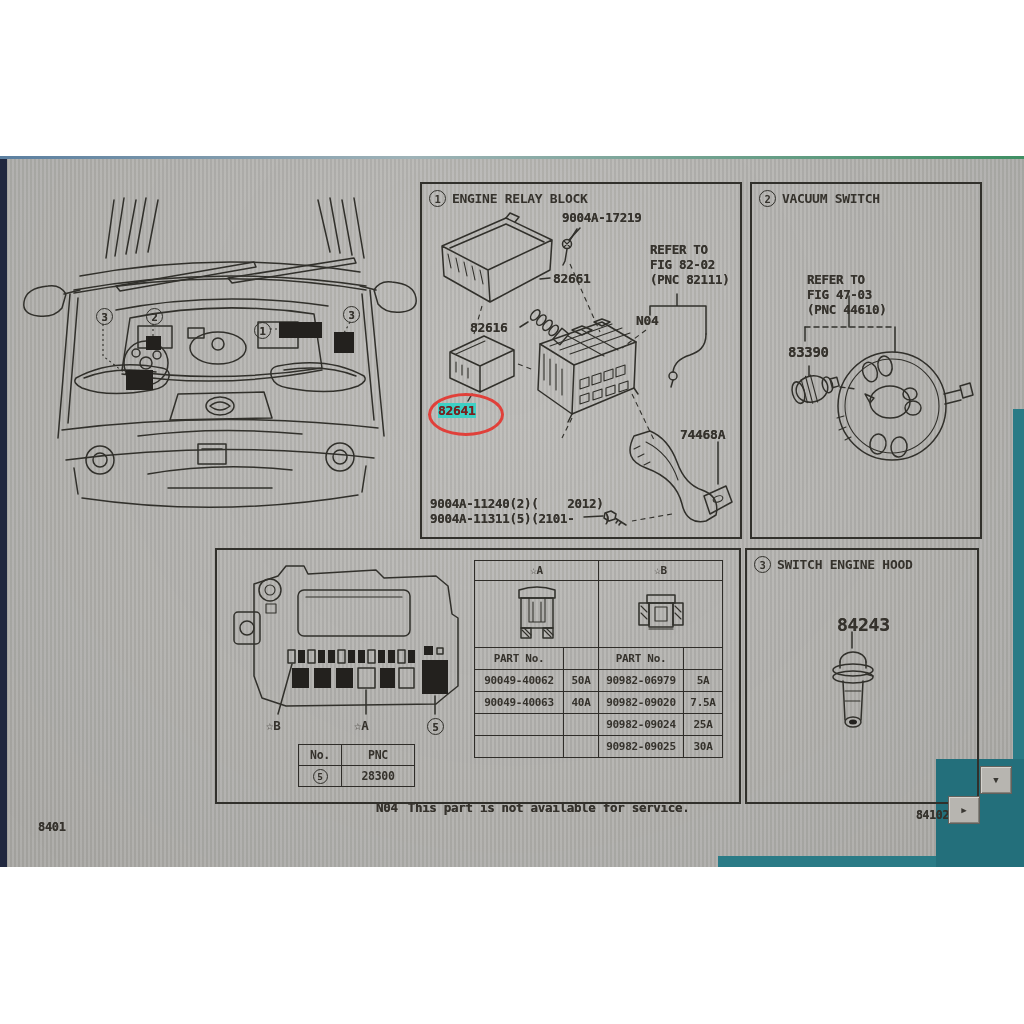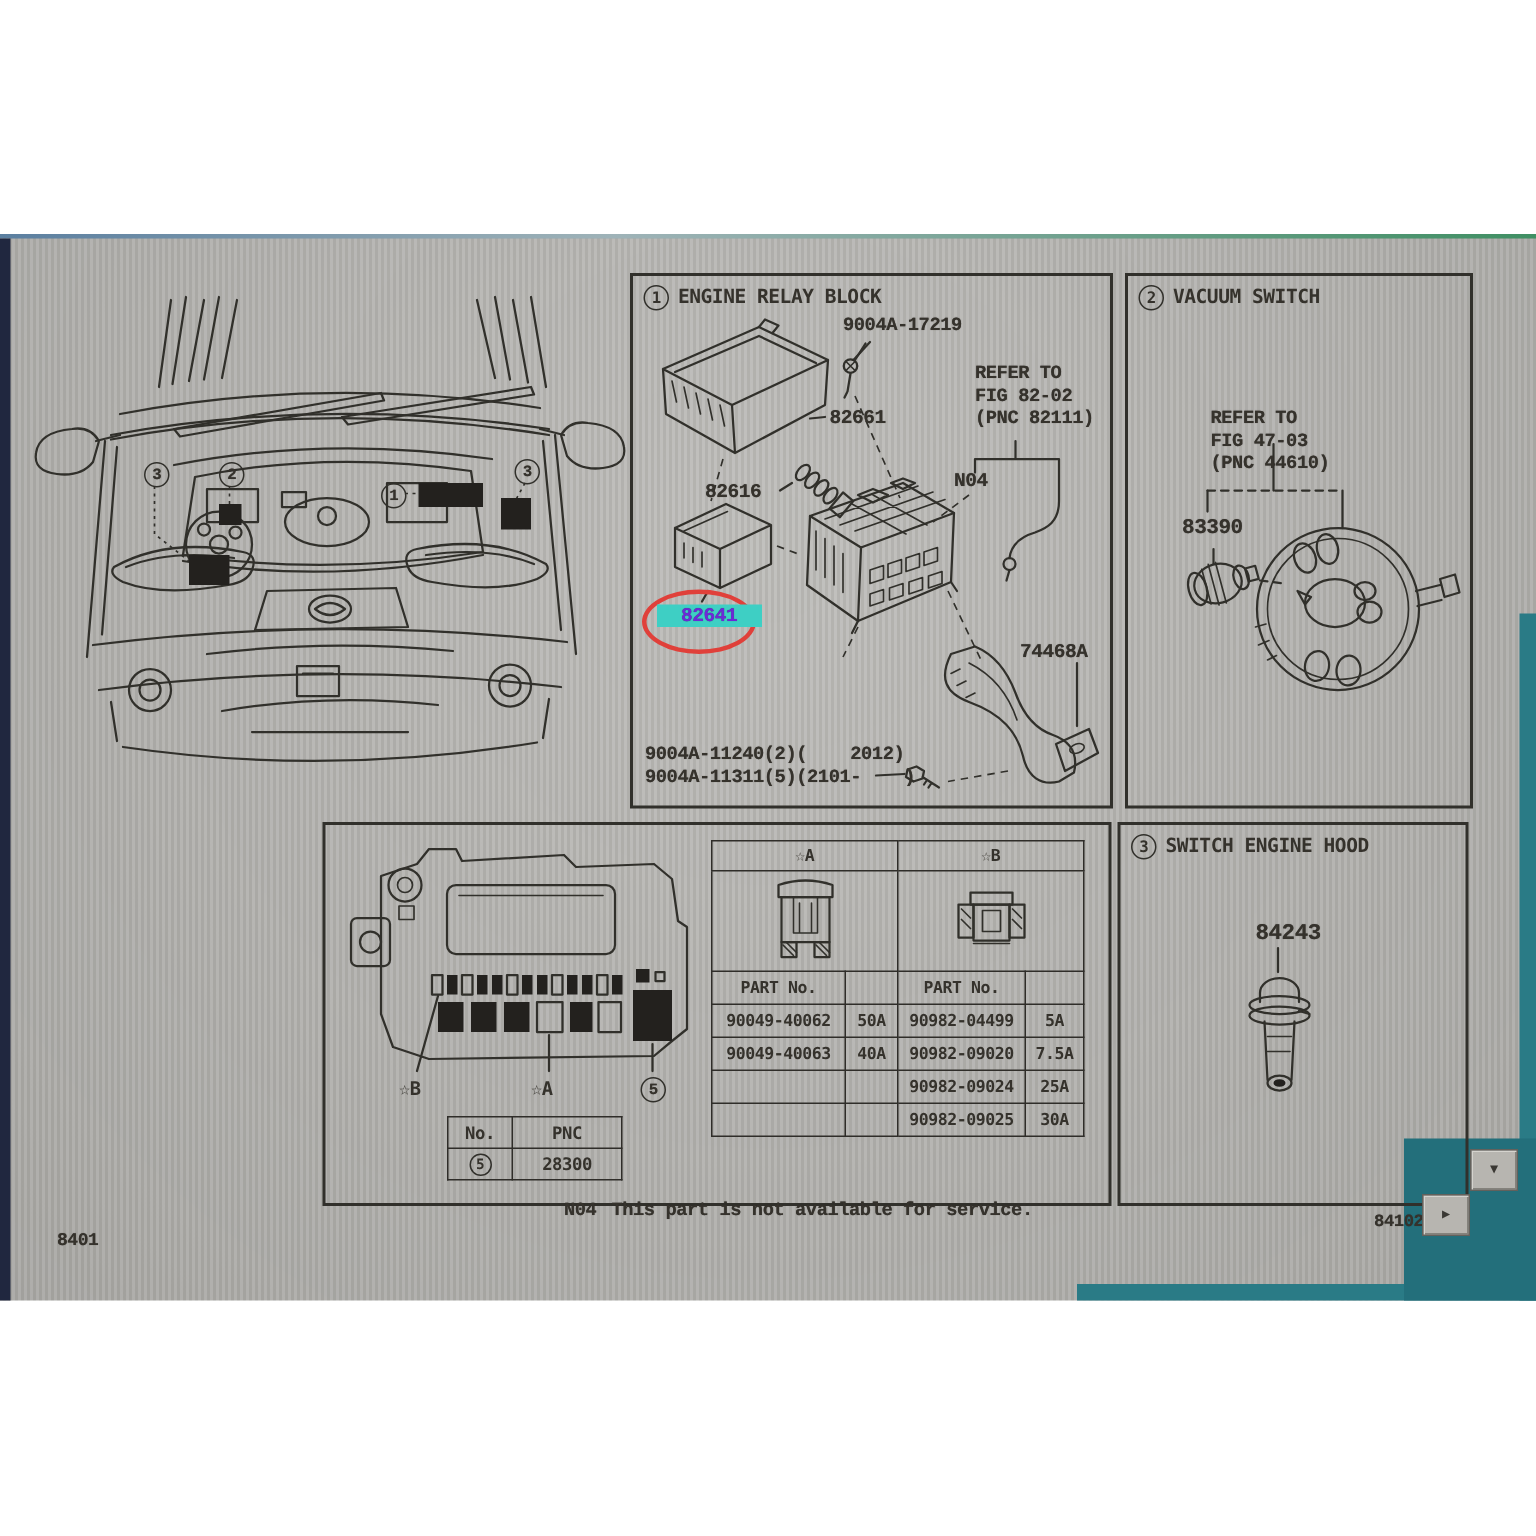--- a/index.html
+++ b/index.html
@@ -10,36 +10,36 @@
          background:
            radial-gradient(ellipse at 50% 30%, rgba(255,255,255,.10), rgba(0,0,0,.07)),
            repeating-linear-gradient(90deg, rgba(255,255,255,.07) 0 2px, rgba(0,0,0,.05) 2px 4px),
            #b6b5b1;
          border-top:3px solid;
          border-image:linear-gradient(90deg,#5b7fa0,#9fb3b8 40%,#3f8f63) 1;}
   .navyStrip{position:absolute;left:0;top:0;width:7px;height:100%;background:#20273f;}
   .tealRight{position:absolute;right:0;top:250px;width:11px;height:458px;background:#2a7b86;}
   .tealBottom{position:absolute;left:718px;bottom:0;width:306px;height:11px;background:#2a7b86;}
   .tealCorner{position:absolute;right:0;bottom:0;width:88px;height:108px;background:#236f7b;}
-  .txt{position:absolute;font-weight:bold;letter-spacing:-0.3px;text-shadow:0 0 0.5px rgba(45,42,38,.75);font-family:Liberation Mono, monospace;}
+  .txt{position:absolute;font-weight:bold;letter-spacing:-0.3px;text-shadow:0 0 0.5px rgba(45,42,38,.75);}
   .pre{white-space:pre;}
   .multiline{white-space:pre-line;line-height:15px;}
   .panel{position:absolute;border:2.3px solid #31302b;}
   .ptitle{position:absolute;left:7px;top:6px;display:flex;align-items:center;gap:6px;font-weight:bold;font-size:13px;letter-spacing:-0.3px;}
   .circ{display:inline-flex;width:15px;height:15px;border:1.7px solid #31302b;border-radius:50%;
         align-items:center;justify-content:center;font-size:10.5px;font-weight:bold;flex:0 0 auto;background:transparent;}
   svg{position:absolute;overflow:visible;}
   svg *{vector-effect:non-scaling-stroke;}
   .ln{stroke:#31302b;stroke-width:1.5;fill:none;stroke-linecap:round;stroke-linejoin:round;}
   .lnThin{stroke:#31302b;stroke-width:1.1;fill:none;}
   .fill{fill:#23211e;stroke:none;}
   .dash{stroke-dasharray:5,4;}
   .dot{stroke-dasharray:2,3;}
   
-  #hl82641{background:#3ecfc4;color:#6d28d9;padding:0 16px;}
+  #hl82641{background:#3ecfc4;color:#7f1d1d;padding:0 0;}
   #redRing{position:absolute;width:70px;height:37px;border:3px solid #e0403a;border-radius:50%;}
   
   table{border-collapse:collapse;table-layout:fixed;}
   td{border:1.7px solid #2f2d29;padding:0;text-align:center;font-weight:bold;
      font-size:11px;letter-spacing:-0.3px;color:#35322c;height:21px;overflow:hidden;}
   .fuseTable{position:absolute;left:474px;top:560px;}
   .fuseTable td.icon{height:66px;}
   .pncTable{position:absolute;left:298px;top:744px;border-radius:13px;}
   .pncTable td{height:20px;font-size:11.5px;}
   
@@ -320,21 +320,21 @@
   </tr>
   <tr>
     <td style="width:88px">PART No.</td>
     <td style="width:34px"></td>
     <td style="width:84px">PART No.</td>
     <td style="width:38px"></td>
   </tr>
   <tr>
     <td>90049-40062</td>
     <td>50A</td>
-    <td>90982-04499</td>
+    <td>90982-06979</td>
     <td>5A</td>
   </tr>
   <tr>
     <td>90049-40063</td>
     <td>40A</td>
     <td>90982-09020</td>
     <td>7.5A</td>
   </tr>
   <tr>
     <td></td>
@@ -363,21 +363,21 @@
       <path d="M93,112 L93,118 M119,112 L119,118"></path>
       <ellipse cx="106" cy="120" rx="20" ry="6"></ellipse>
       <ellipse cx="106" cy="127" rx="20" ry="6"></ellipse>
       <path d="M96,131 L98,170 M116,131 L114,170"></path>
       <path d="M98,141 h16 M98,151 h15" class="lnThin"></path>
       <ellipse cx="106" cy="172" rx="8" ry="5"></ellipse>
       <ellipse cx="106" cy="172" rx="4" ry="2.5" class="fill"></ellipse>
       <path d="M119,124 l7,2"></path>
     </g>
   </svg>
-  <div class="txt" style="left:90px;top:64px;font-size:15px">84243</div>
+  <div class="txt" style="left:90px;top:64px;font-size:18px">84243</div>
 </div>
 
 <div class="txt" style="left:376px;top:800px;font-size:12.5px;display:flex;gap:10px;">
   <span>N04</span>
   <span>This part is not available for service.</span>
 </div>
 <div class="txt" style="left:38px;top:820px;font-size:12px">8401</div>
 <div class="txt" style="left:916px;top:808px;font-size:11.5px">841028-B</div>
 
 <div class="sbtn" style="left:980px;top:766px;">

